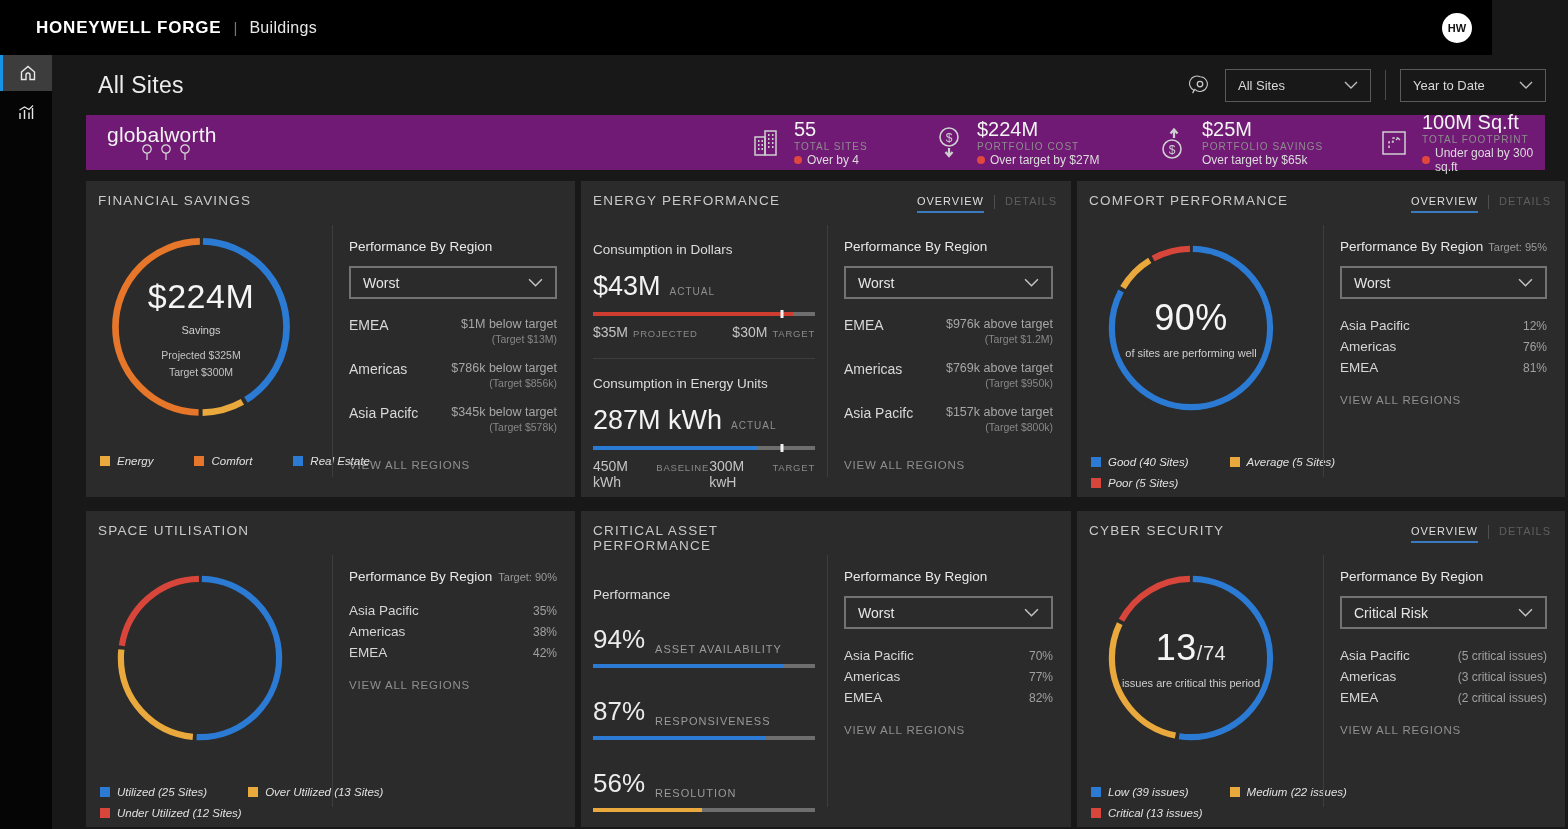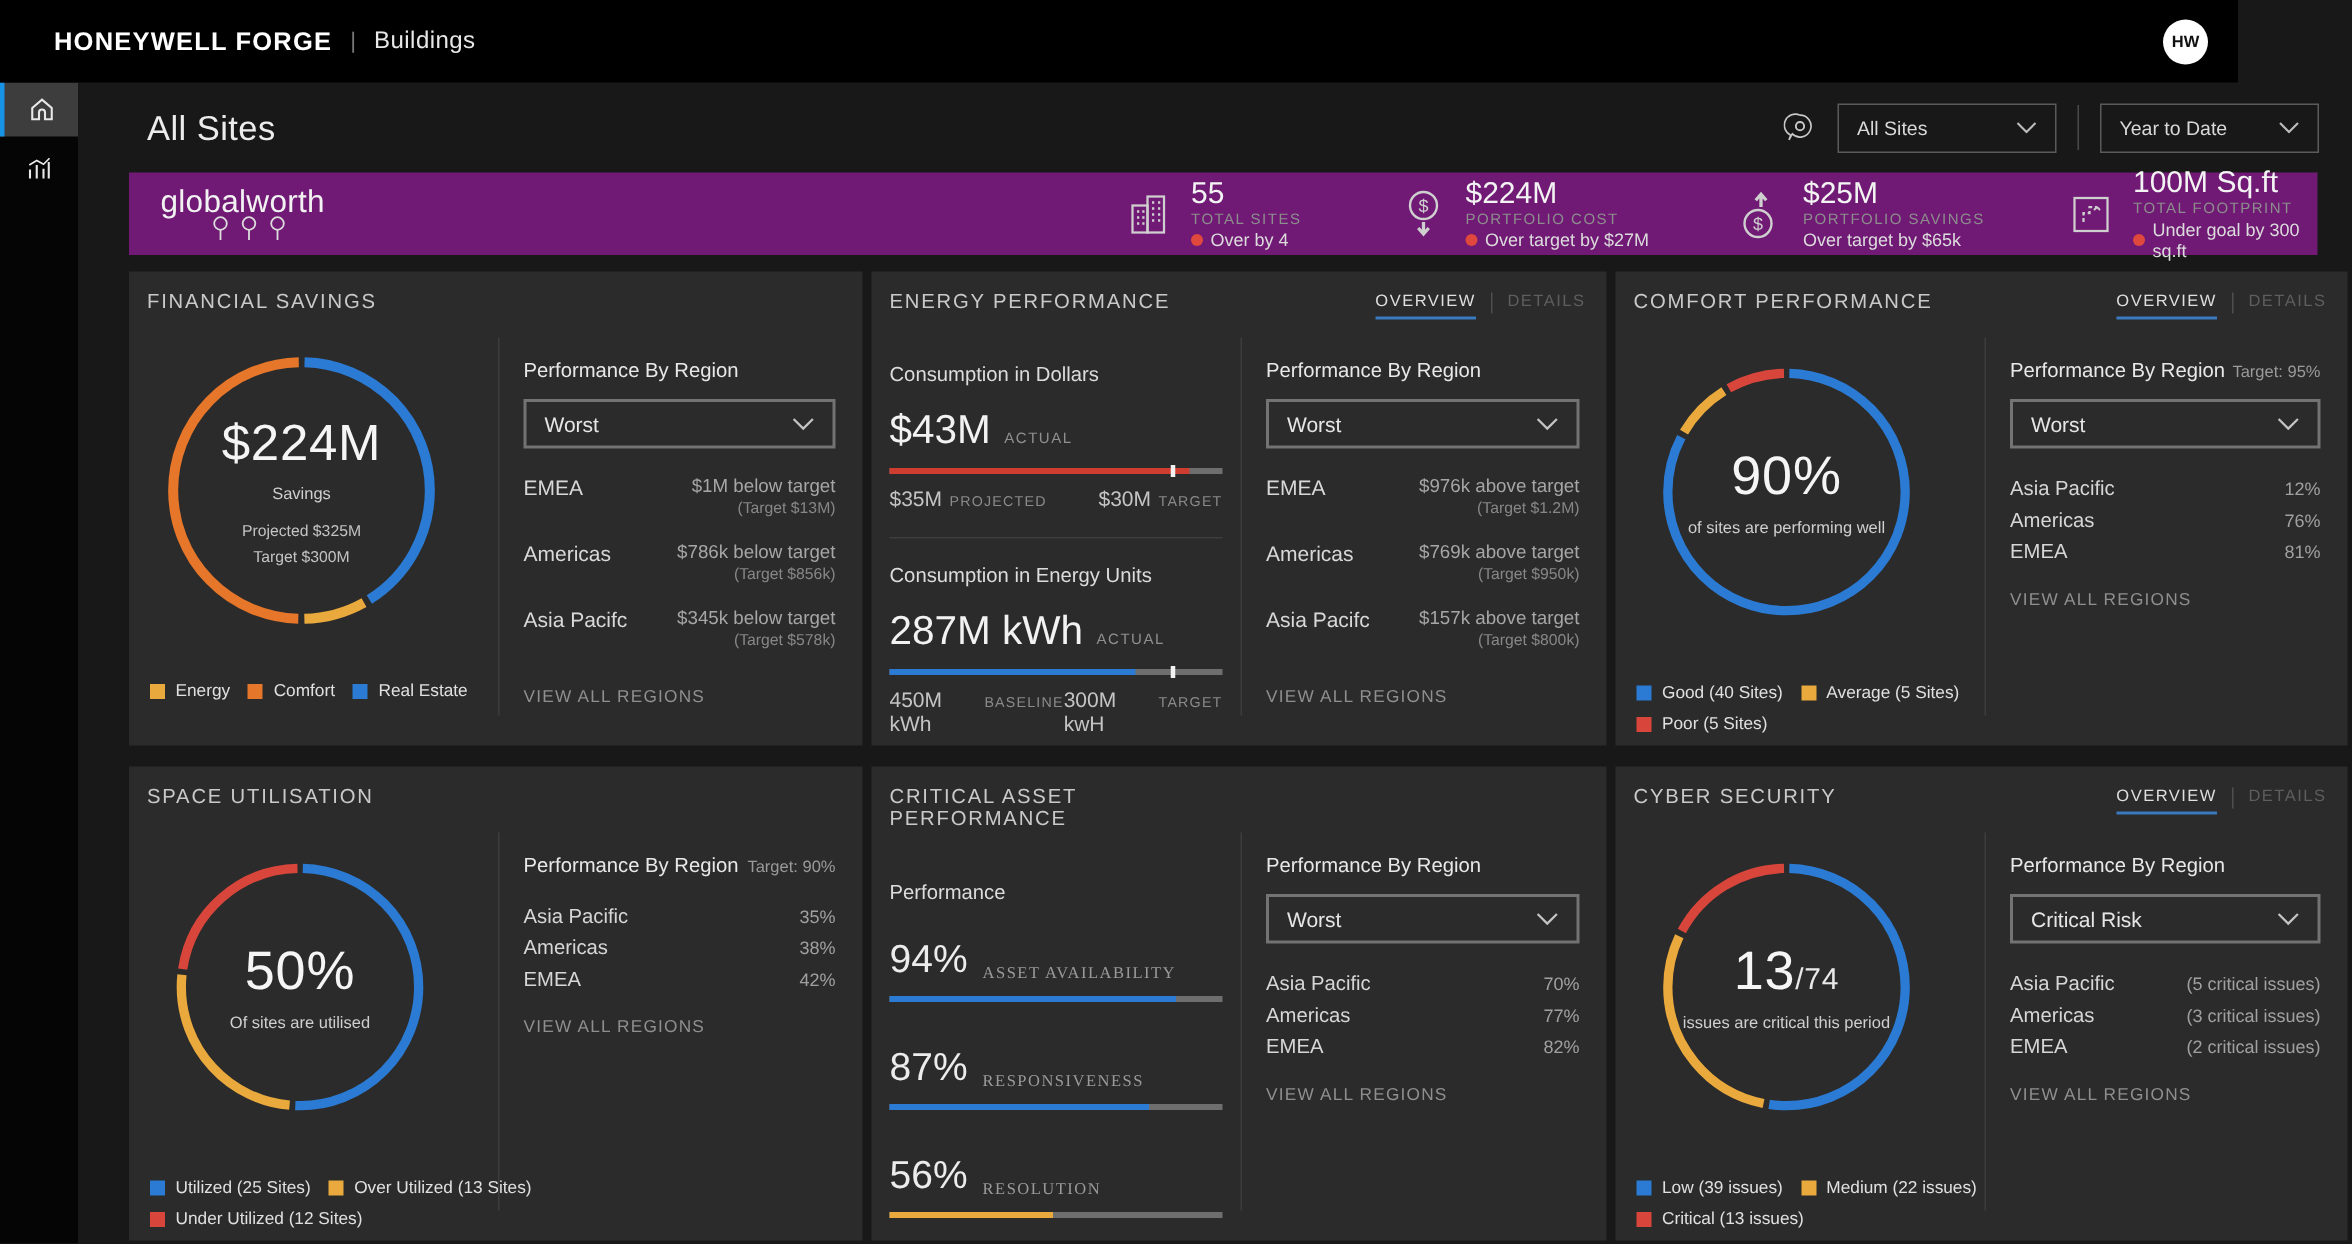--- a/index.html
+++ b/index.html
@@ -75,21 +75,21 @@
     text-align:center; width:150px; }
   .donut-value { color:#f5f5f5; font-size:34px; letter-spacing:0.5px; }
   .donut-denom { font-size:20px; color:#e9e9e9; }
   .donut-sub { color:#cfcfcf; font-size:11px; margin-top:7px; line-height:14px; }
   .donut-note { color:#c3c3c3; font-size:10.5px; margin-top:5px; }
   .donut-note.first { margin-top:12px; }
 
   
   .legend { position:absolute; left:14px; bottom:8px; display:flex; flex-direction:column; gap:9px; }
   .legend.single { bottom:30px; }
-  .legend-row { display:flex; gap:12px; }
+  .legend-row { display:flex; gap:41px;font-style:italic; }
   .legend-item { display:flex; align-items:center; gap:7px; color:#e0e0e0; font-size:11.5px; white-space:nowrap; }
   .swatch { width:10px; height:10px; flex:0 0 auto; }
 
   
   .region-head { display:flex; align-items:baseline; color:#e8e8e8; font-size:13.5px; }
   .region-target { margin-left:auto; color:#9a9a9a; font-size:11px; }
   .dropdown { margin-top:12px; height:33px; border:2px solid #737373; display:flex; align-items:center;
     padding:0 12px; color:#e6e6e6; font-size:14px; cursor:pointer; }
   .dropdown .chev { margin-left:auto; }
   .regions { margin-top:18px; }
@@ -115,21 +115,21 @@
   .bar-fill { position:absolute; left:0; top:0; height:4px; }
   .bar-marker { position:absolute; top:-2px; width:3px; height:8px; background:#f2f2f2; transform:translateX(-50%); }
   .bar-labels { display:flex; justify-content:space-between; margin-top:8px; }
   .bar-label { display:flex; align-items:baseline; gap:5px; }
   .bl-val { color:#c4c4c4; font-size:14px; }
   .bl-tag { color:#8a8a8a; font-size:9.5px; letter-spacing:0.8px; }
   .hdivider { height:1px; background:#3d3d3d; margin-top:18px; }
   .metric { margin-top:22px; }
   .metric-row { display:flex; align-items:flex-end; gap:10px; }
   .metric-val { color:#ececec; font-size:26px; }
-  .metric-label { color:#9a9a9a; font-size:11px; letter-spacing:1px;font-family:Liberation Serif, serif; }
+  .metric-label { color:#9a9a9a; font-size:11px; letter-spacing:1px; }
   .metric .bar { margin-top:9px; }
   svg.icon { display:block; }
 </style>
 </head>
 <body>
 
 <div class="page">
 
   <header class="topbar">
     <span class="brand">HONEYWELL FORGE</span>
@@ -521,24 +521,20 @@
       <section class="card">
         <div class="card-body">
           <div class="viz-col">
             <h2 class="card-title">SPACE UTILISATION</h2>
             <div class="donut-wrap">
               <svg class="donut" viewBox="0 0 100 100">
                   <circle cx="50" cy="50" r="46" fill="none" stroke="#2b7bd4" stroke-width="3.6" stroke-dasharray="145.2035273064331 143.82299682382785" stroke-dashoffset="-1.1" transform="rotate(-90 50 50)"></circle>
                   <circle cx="50" cy="50" r="46" fill="none" stroke="#e9a93d" stroke-width="3.6" stroke-dasharray="72.94689627386785 216.07962785639307" stroke-dashoffset="-148.50352730643309" transform="rotate(-90 50 50)"></circle>
                   <circle cx="50" cy="50" r="46" fill="none" stroke="#d8453b" stroke-width="3.6" stroke-dasharray="64.27610054996002 224.75042358030092" stroke-dashoffset="-223.65042358030095" transform="rotate(-90 50 50)"></circle>
                 </svg>
-              <div class="donut-center">
-                <div class="donut-value" style="font-size:36px">50%</div>
-                <div class="donut-sub">Of sites are utilised</div>
-              </div>
             </div>
             <div class="legend">
               <div class="legend-row">
                 <div class="legend-item">
                     <span class="swatch" style="background: rgb(43, 123, 212);"></span>
                     <span>Utilized (25 Sites)</span>
                   </div>
                 <div class="legend-item">
                     <span class="swatch" style="background: rgb(233, 169, 61);"></span>
                     <span>Over Utilized (13 Sites)</span>

